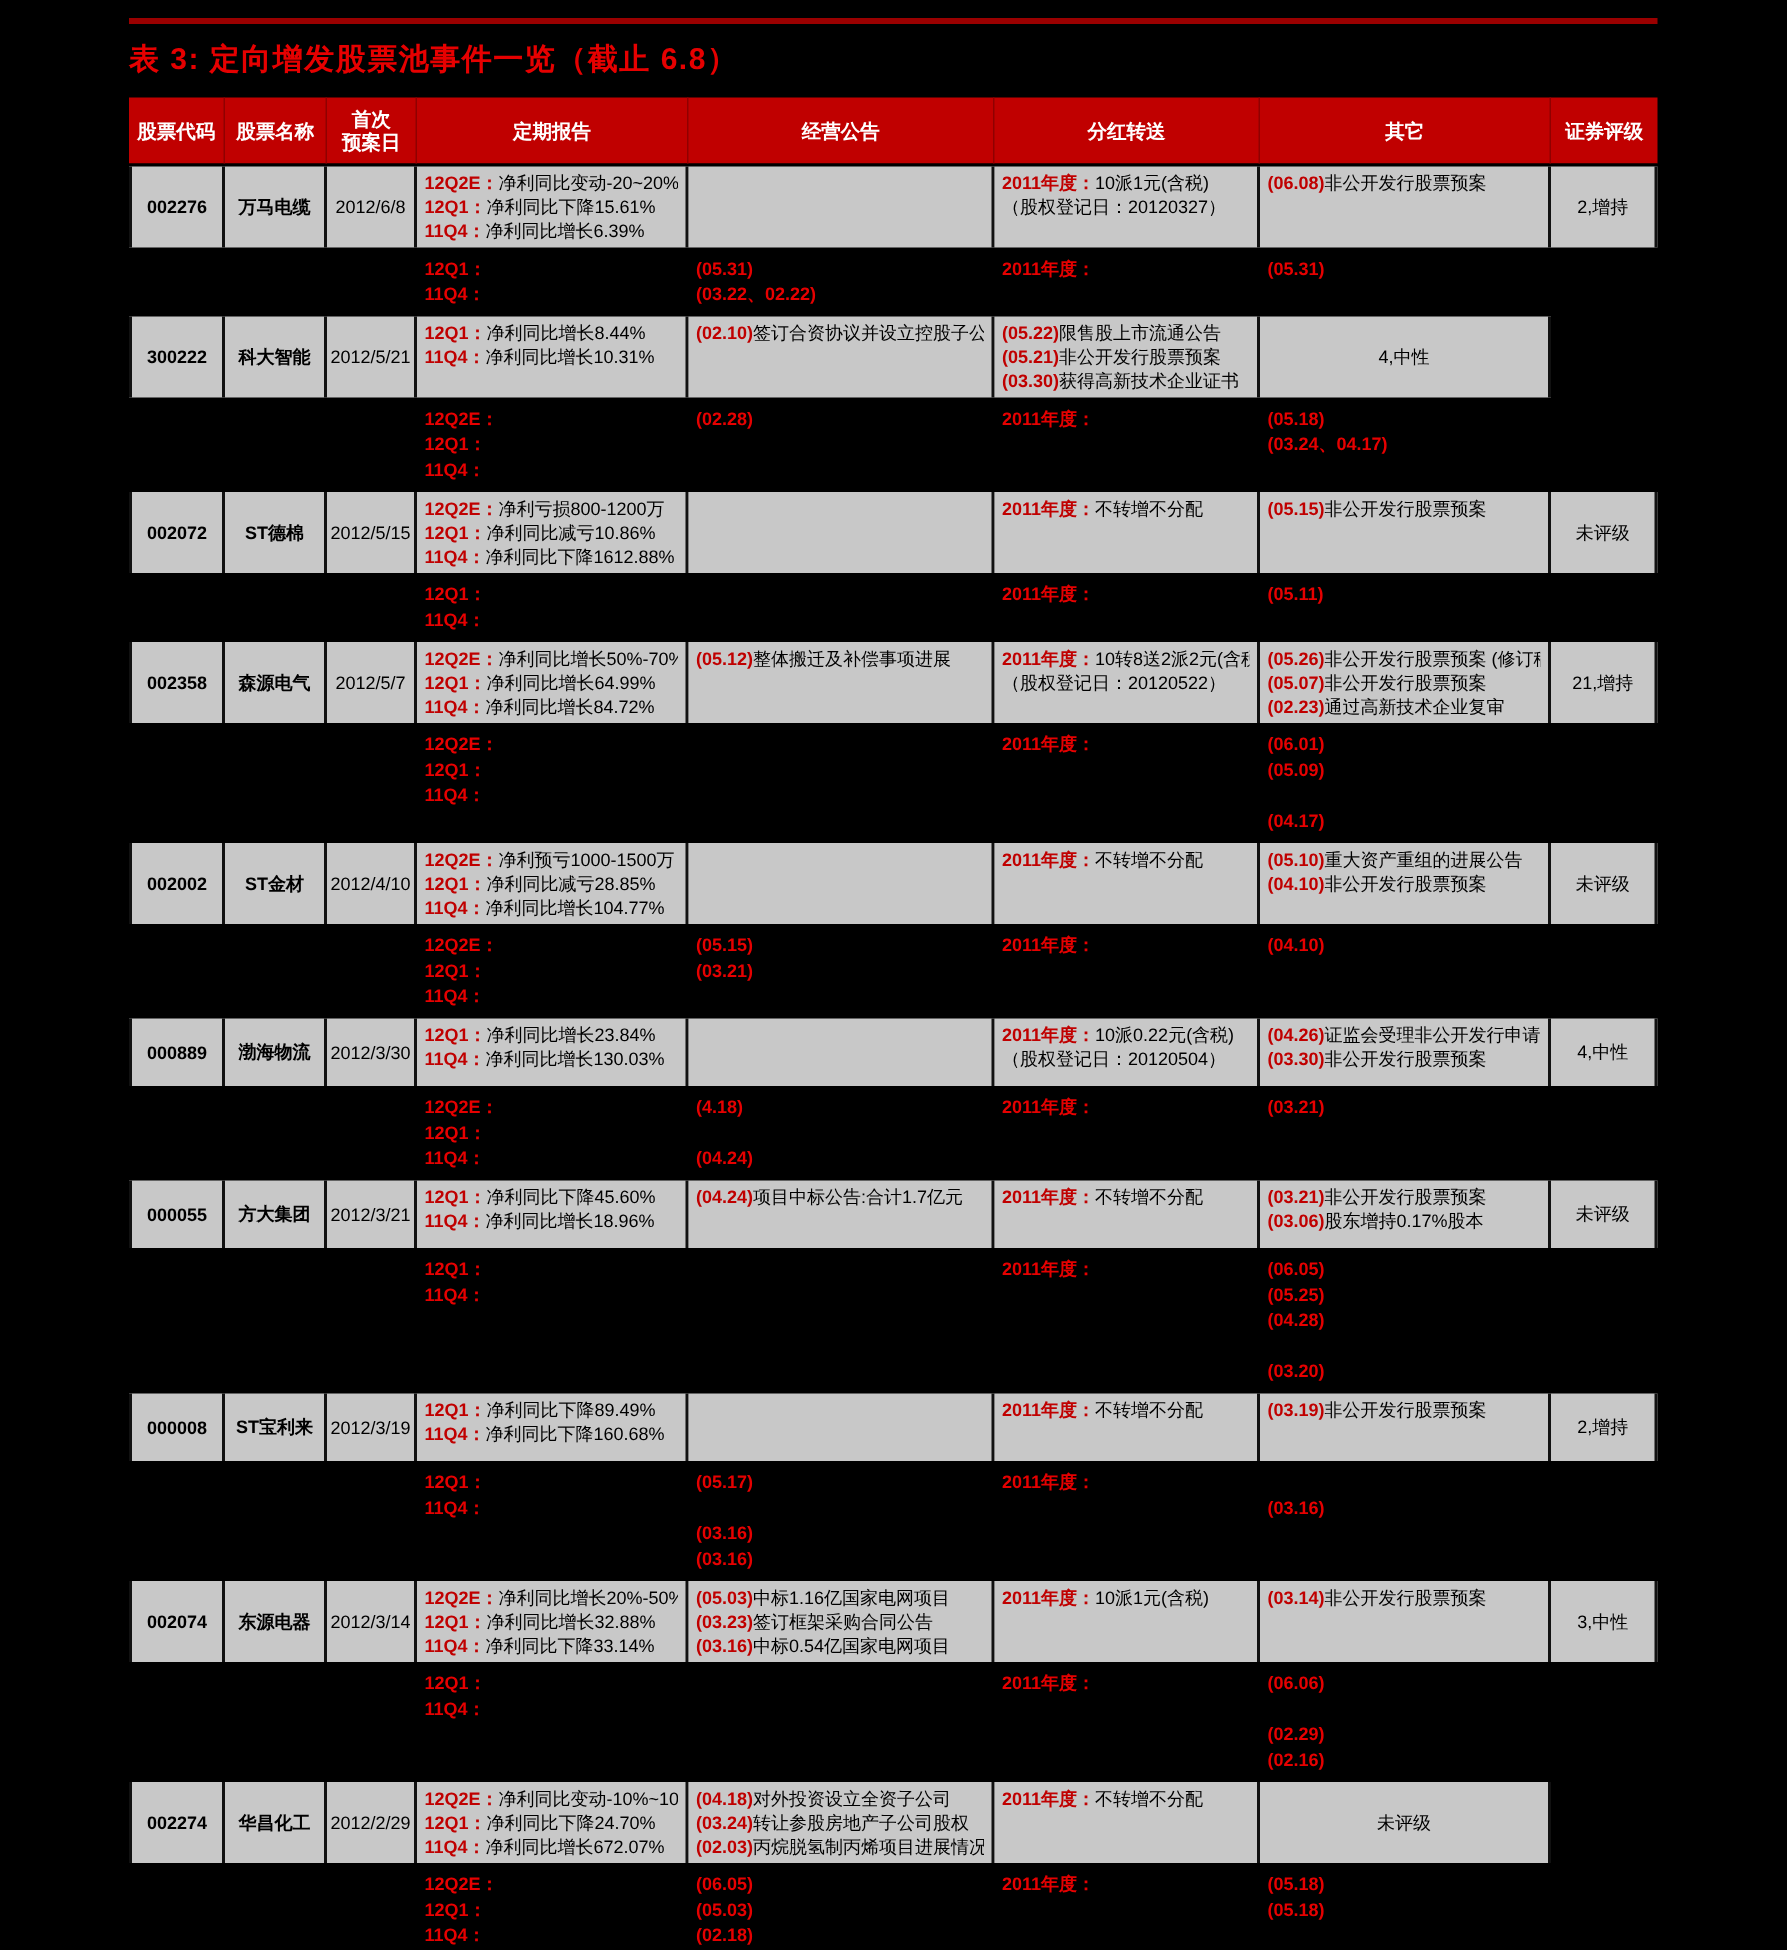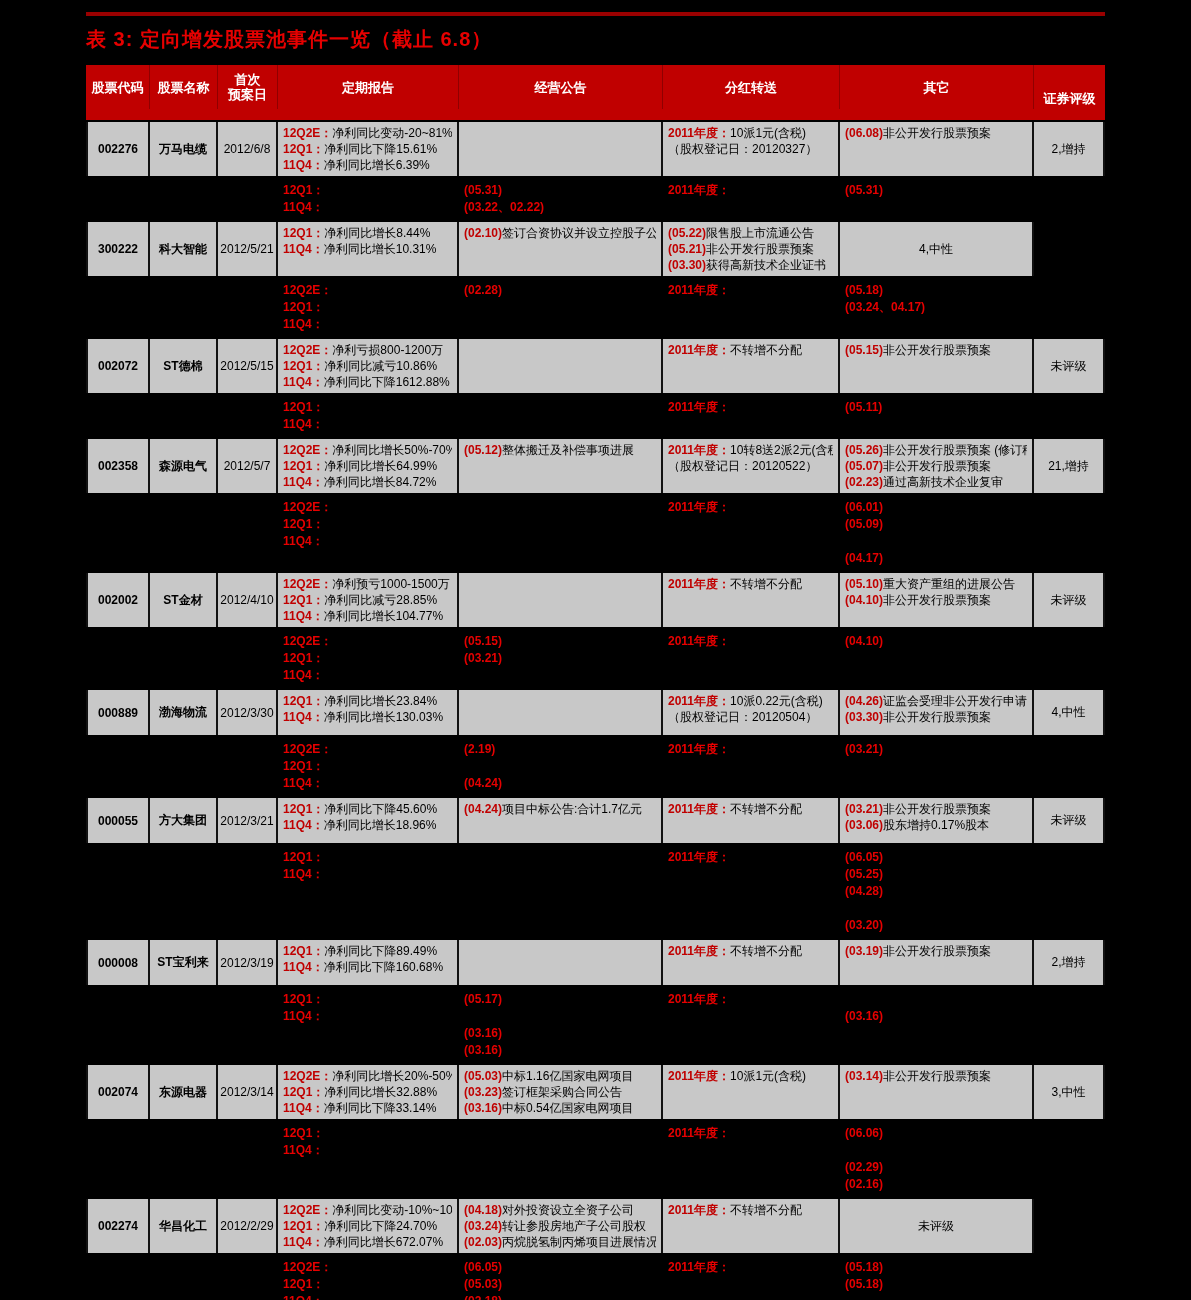--- a/index.html
+++ b/index.html
@@ -17,21 +17,21 @@
   }
   .tbl{width:1019px;margin-left:86px;}
   .row{display:grid;grid-template-columns:64px 68px 60px 181px 204px 177px 194px 71px;}
   .hrow{background:#c00000;}
   .hcell{
     height:44px;display:flex;flex-direction:column;align-items:center;justify-content:center;
     color:#fff;font-weight:bold;font-size:13px;line-height:15px;
     border-right:1px solid #8f0000;
     text-align:right;
   }
-  .hcell:last-child{border-right:none;margin-top:11px;}
+  .hcell:last-child{border-right:none;}
   .stock-row{border-top:2px solid #000;border-bottom:2px solid #000;}
   .cell{
     background:#c8c8c8;color:#000;font-size:12px;
     border-right:2px solid #111;padding:3px 5px;
   }
   .cell.first{border-left:2px solid #111;}
   .center{display:flex;align-items:center;justify-content:center;text-align:center;padding:14px 2px;}
   .bold{font-weight:bold;}
   .ln{line-height:16px;white-space:nowrap;overflow:hidden;}
   .rp{color:#c00000;font-weight:bold;}
@@ -71,21 +71,21 @@
       </div>
       <div class="hcell">
         <div>证券评级</div>
       </div>
     </div>
     <div class="row stock-row">
       <div class="cell first center bold">002276</div>
       <div class="cell center bold">万马电缆</div>
       <div class="cell center">2012/6/8</div>
       <div class="cell ">
-        <div class="ln"><span class="rp">12Q2E：</span><span class="bp">净利同比变动-20~81%</span></div>
+        <div class="ln"><span class="rp">12Q2E：</span><span class="bp">净利同比变动-20~20%</span></div>
         <div class="ln"><span class="rp">12Q1：</span><span class="bp">净利同比下降15.61%</span></div>
         <div class="ln"><span class="rp">11Q4：</span><span class="bp">净利同比增长6.39%</span></div>
       </div>
       <div class="cell ">
         <div class="ln">&nbsp;</div>
       </div>
       <div class="cell ">
         <div class="ln"><span class="rp">2011年度：</span><span class="bp">10派1元(含税)</span></div>
         <div class="ln"><span class="rp"></span><span class="bp">（股权登记日：20120327）</span></div>
       </div>
@@ -300,21 +300,21 @@
     <div class="row sep-row">
       <div class="scell"></div>
       <div class="scell"></div>
       <div class="scell"></div>
       <div class="scell">
         <div class="sred">12Q2E：</div>
         <div class="sred">12Q1：</div>
         <div class="sred">11Q4：</div>
       </div>
       <div class="scell">
-        <div class="sred">(2.19)</div>
+        <div class="sred">(4.18)</div>
         <div class="sred">&nbsp;</div>
         <div class="sred">(04.24)</div>
       </div>
       <div class="scell">
         <div class="sred">2011年度：</div>
       </div>
       <div class="scell">
         <div class="sred">(03.21)</div>
       </div>
       <div class="scell"></div>

